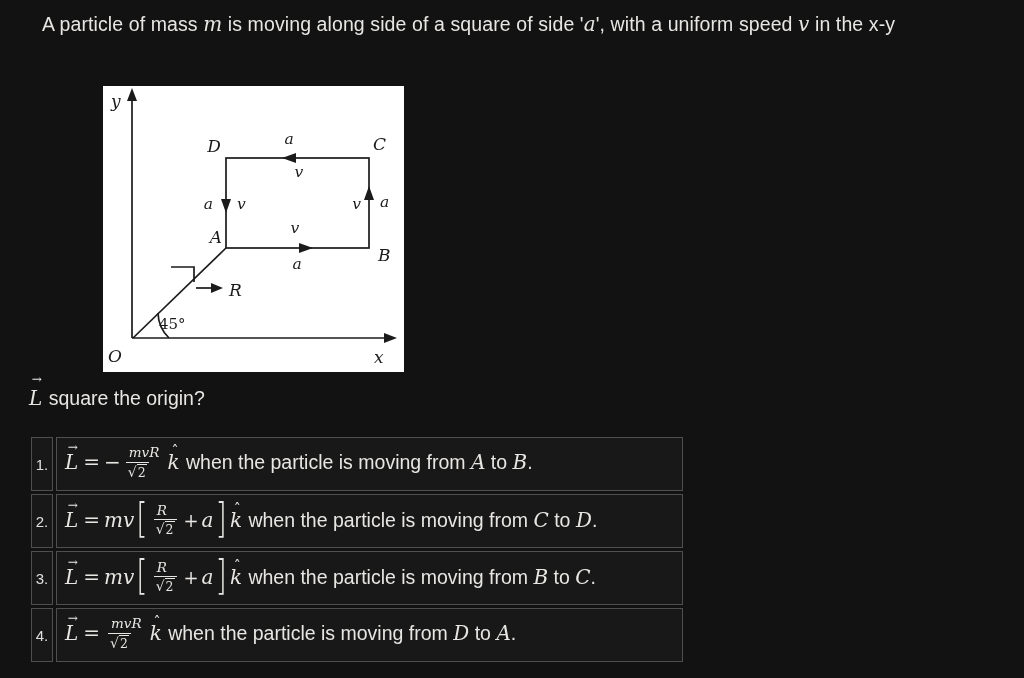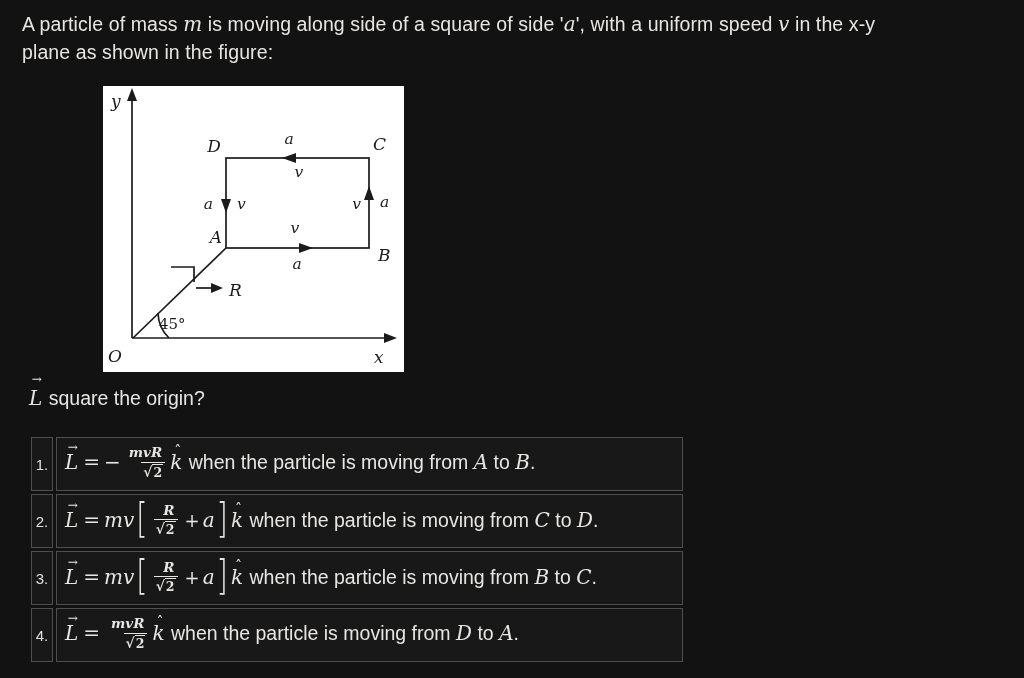--- a/index.html
+++ b/index.html
@@ -1,29 +1,29 @@
 <!DOCTYPE html>
 <html><head>
 <meta charset="utf-8">
 <style>
   * { margin:0; padding:0; box-sizing:border-box; }
   html,body { width:1024px; height:678px; overflow:hidden; }
   body { background:#121212; font-family:"Liberation Sans", sans-serif; color:#e8e6e3; position:relative; }
 
-  .problem { position:absolute; left:22px; top:11px; width:960px; font-size:19.5px; line-height:27.5px; letter-spacing:0.1px; }
+  .problem { position:absolute; left:42px; top:11px; width:960px; font-size:19.5px; line-height:27.5px; letter-spacing:0.1px; }
   .question { position:absolute; left:28px; top:384px; width:970px; font-size:19.5px; line-height:28px; }
 
   
   .m  { font-family:"DejaVu Serif", serif; font-style:italic; }
   .mz { font-size:20px; }
   .vecL { position:relative; display:inline-block; font-family:"DejaVu Serif", serif; font-style:italic; padding:0 1px; }
   .vecL .varr { position:absolute; top:-11px; left:58%; transform:translateX(-50%); font-size:12px; font-style:normal; line-height:1; }
   .hatk { position:relative; display:inline-block; font-family:"DejaVu Serif", serif; font-style:italic; padding:0 1px; }
   .hatk .hmark { position:absolute; top:-8px; left:60%; transform:translateX(-50%); font-size:14px; font-style:normal; line-height:1; }
-  .frac { display:inline-flex; flex-direction:column; align-items:flex-end; vertical-align:middle; margin:0 4px; line-height:1.15; position:relative; top:-1px;font-weight:bold; }
+  .frac { display:inline-flex; flex-direction:column; align-items:flex-start; vertical-align:middle; margin:0 4px; line-height:1.15; position:relative; top:-1px; }
   .frac .fnum { font-family:"DejaVu Serif", serif; font-style:italic; font-size:13.5px; padding:0 3px 1px 3px; }
   .frac .fden { border-top:1.4px solid #e8e6e3; font-size:13.5px; padding:1px 2px 0 2px; display:inline-flex; align-items:flex-start; }
   .sqrt { display:inline-flex; align-items:flex-start; font-family:"DejaVu Serif", serif; font-style:normal; }
   .sqrt .radical { font-size:14px; line-height:1.2; }
   .sqrt .vinc { border-top:1.2px solid #e8e6e3; font-size:12.5px; line-height:1.3; padding:0 1px; }
   .brk { font-family:"DejaVu Sans", sans-serif; font-weight:300; font-size:29px; display:inline-block; transform:scaleY(1.38); line-height:1; position:relative; top:1px; margin:0 2px; }
   .plus { font-family:"DejaVu Serif", serif; font-size:18px; margin:0 3px; }
   .eq { margin:0 4px; font-family:"DejaVu Serif", serif; }
   .minus { font-family:"DejaVu Serif", serif; margin-right:1px; }
 
@@ -37,21 +37,20 @@
   .num-cell { width:22px; border:1px solid #4f4f4f; background:#181818; display:flex; align-items:center; justify-content:center; font-size:15px; color:#e0e0e0; flex:none; margin-right:3px; }
   .content-cell { flex:1; border:1px solid #4f4f4f; background:#181818; display:flex; align-items:center; padding-left:7px; font-size:19.5px; }
   .option-line { display:inline; line-height:1; }
   .opt-text { font-size:19.5px; }
 </style>
 </head>
 <body>
 
 <div class="problem">
   <span>A particle of mass </span><span class="m mz">m</span><span> is moving along side of a square of side '</span><span class="m mz">a</span><span>', with a uniform speed </span><span class="m mz">v</span><span> in the x-y</span><br>
-  <span>plane as shown in the figure:</span>
 </div>
 
 <div class="figure-panel">
   <svg width="301" height="286" viewBox="0 0 301 286">
     <g stroke="#1b1b1b" stroke-width="1.7" fill="none">
 
       <line x1="29" y1="252" x2="29" y2="10"></line>
       <line x1="29" y1="252" x2="287" y2="252"></line>
 
       <rect x="123" y="72" width="143" height="90"></rect>

